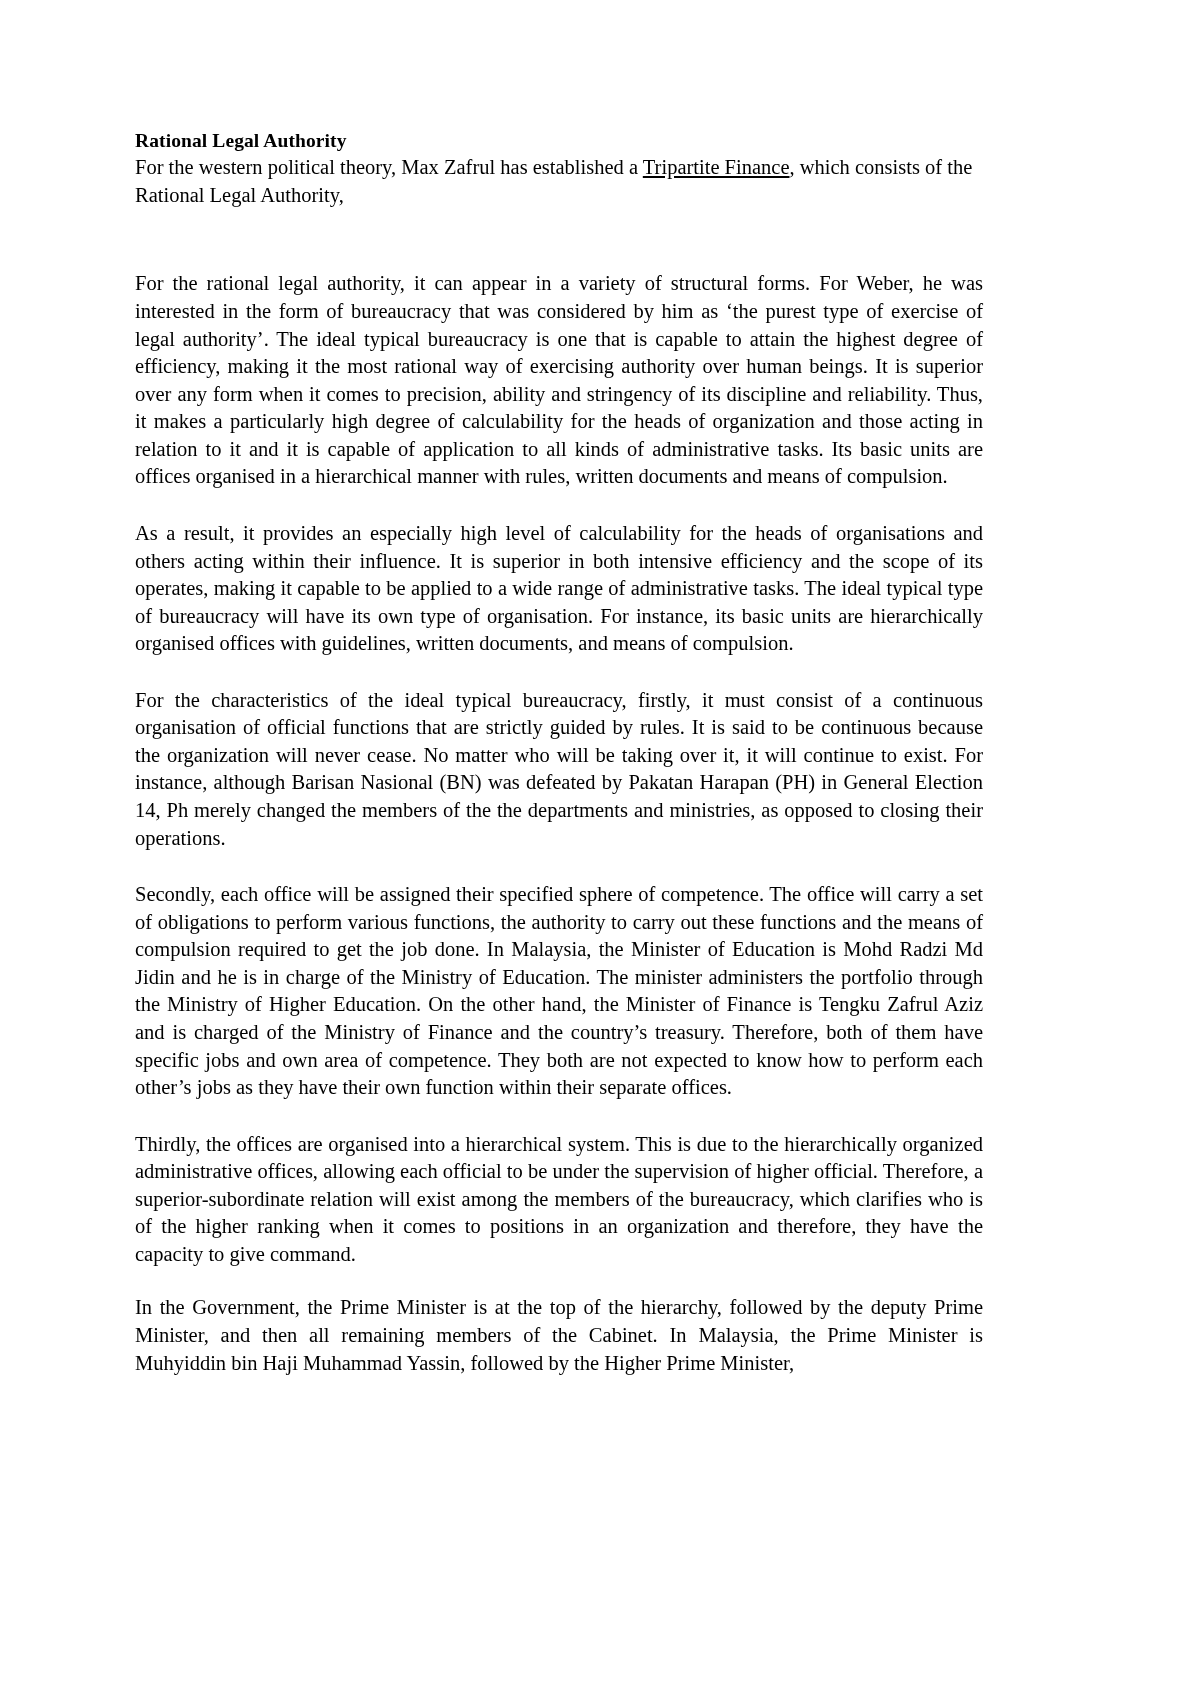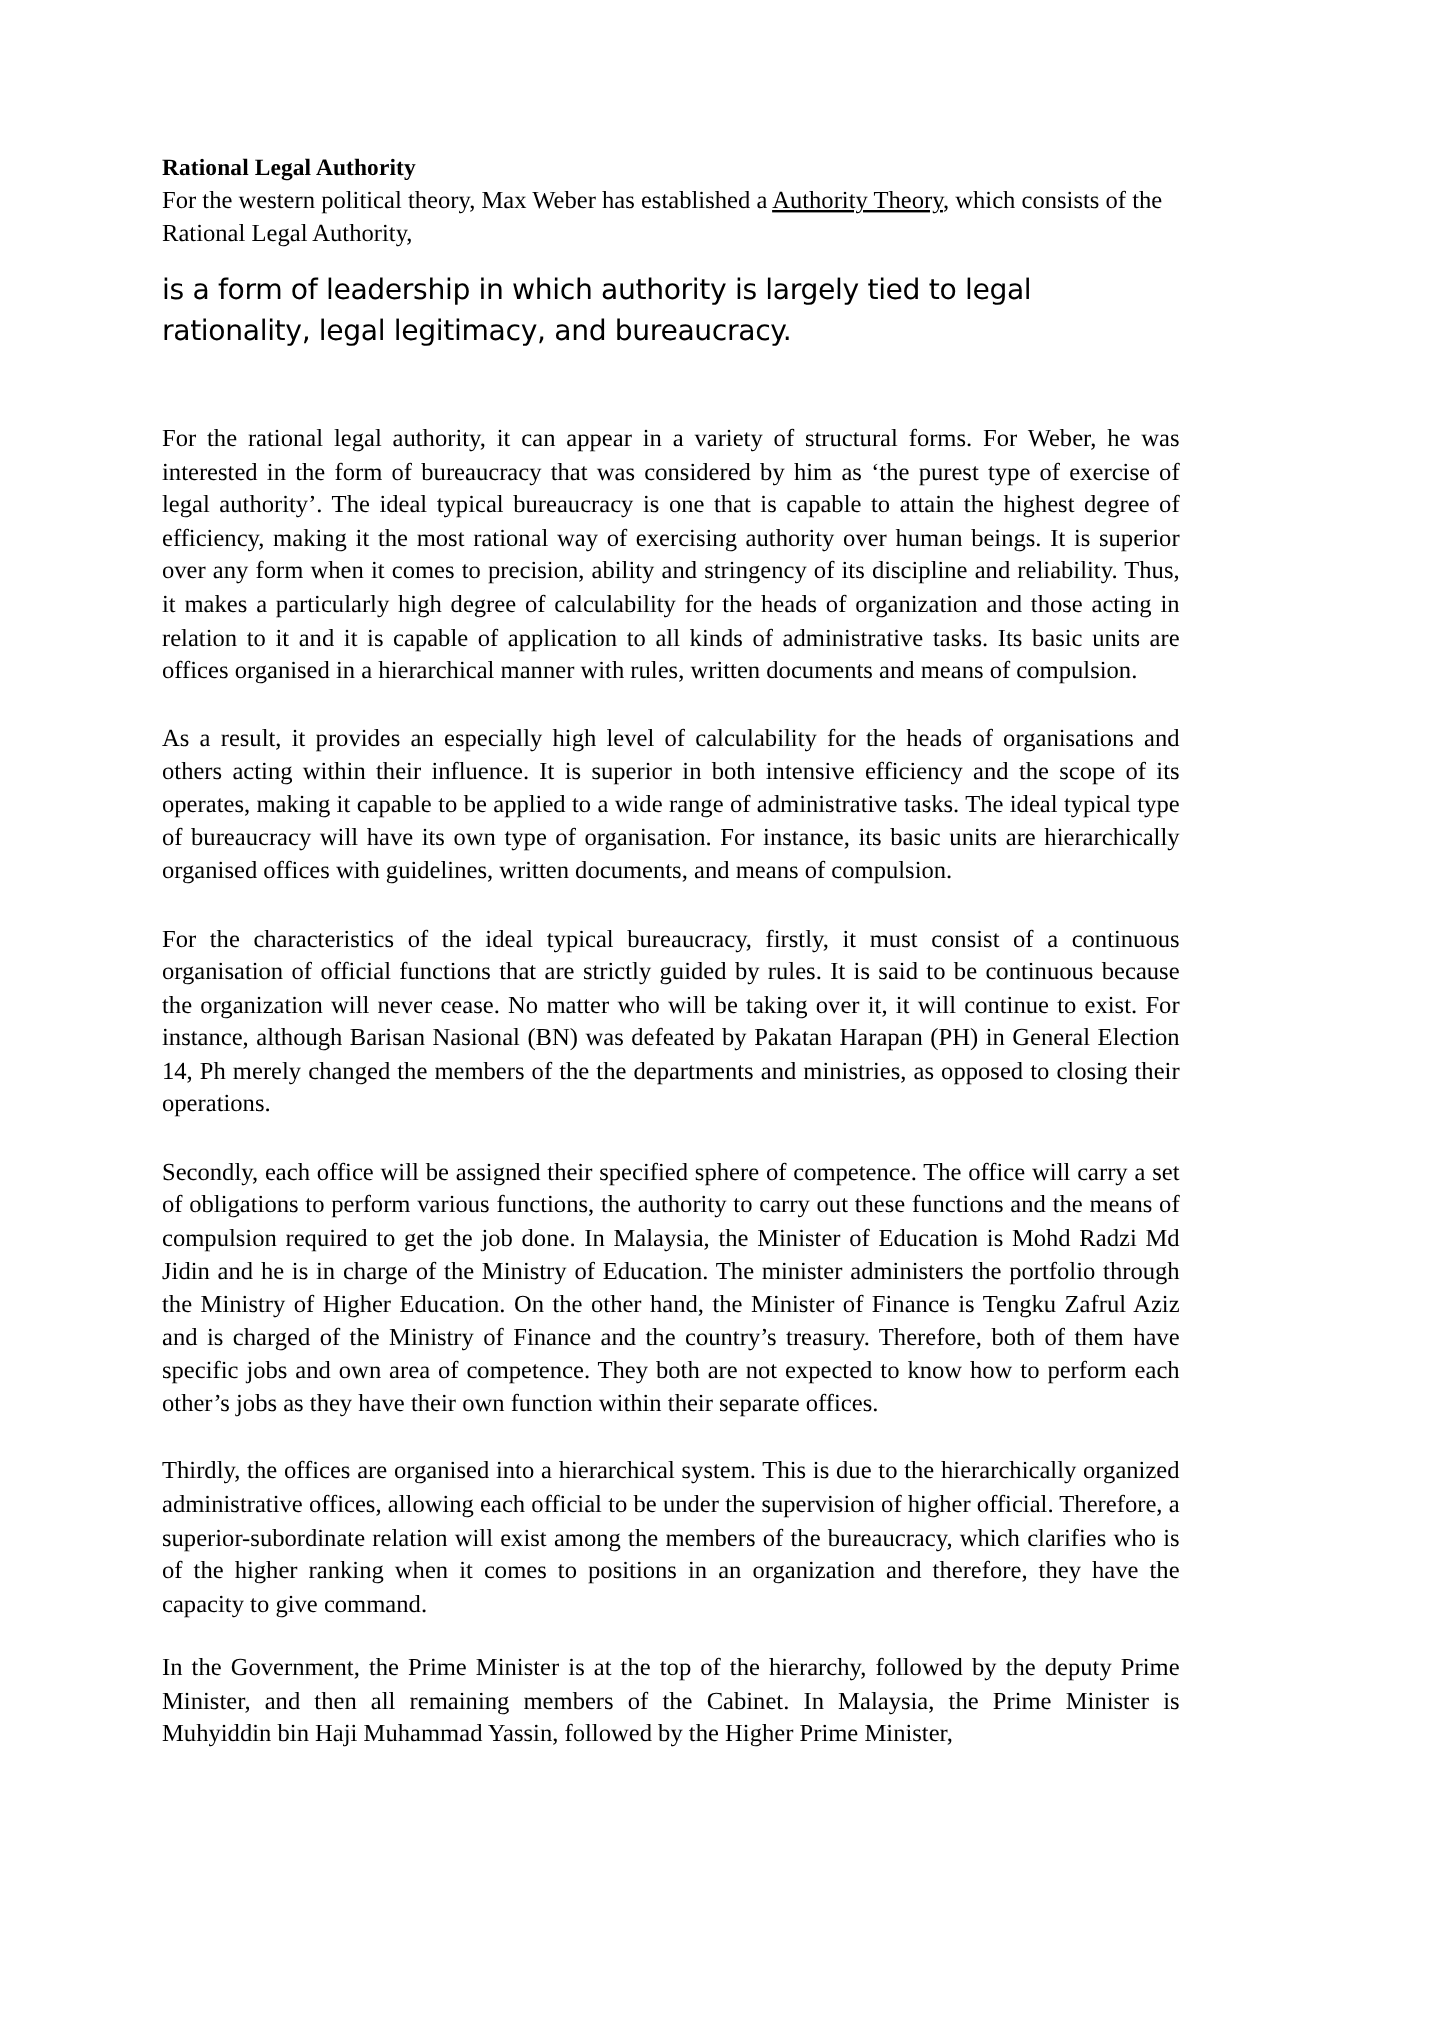--- a/index.html
+++ b/index.html
@@ -73,24 +73,23 @@
   }
 </style>
 </head>
 <body>
 
 <div class="page">
   <div class="doc-body">
 
     <div class="title">Rational Legal Authority</div>
 
-    <p class="lead-line"><span>For the western political theory, Max Weber has established a </span><span class="underline">Authority Theory</span><span>, which consists of the Rational Legal Authority,</span></p>
+    <p class="lead-line"><span>For the western political theory, Max Zafrul has established a </span><span class="underline">Tripartite Finance</span><span>, which consists of the Rational Legal Authority,</span></p>
 
 
-    <p class="big-statement"> is a form of leadership in which authority is largely tied to legal rationality, legal legitimacy, and bureaucracy.</p>
 
     <div class="gap-after-statement"></div>
 
     <p class="para spaced">For the rational legal authority, it can appear in a variety of structural forms. For Weber, he was interested in the form of bureaucracy that was considered by him as ‘the purest type of exercise of legal authority’. The ideal typical bureaucracy is one that is capable to attain the highest degree of efficiency, making it the most rational way of exercising authority over human beings. It is superior over any form when it comes to precision, ability and stringency of its discipline and reliability. Thus, it makes a particularly high degree of calculability for the heads of organization and those acting in relation to it and it is capable of application to all kinds of administrative tasks. Its basic units are offices organised in a hierarchical manner with rules, written documents and means of compulsion.</p>
     <p class="para spaced">As a result, it provides an especially high level of calculability for the heads of organisations and others acting within their influence. It is superior in both intensive efficiency and the scope of its operates, making it capable to be applied to a wide range of administrative tasks. The ideal typical type of bureaucracy will have its own type of organisation. For instance, its basic units are hierarchically organised offices with guidelines, written documents, and means of compulsion.</p>
     <p class="para spaced">For the characteristics of the ideal typical bureaucracy, firstly, it must consist of a continuous organisation of official functions that are strictly guided by rules. It is said to be continuous because the organization will never cease. No matter who will be taking over it, it will continue to exist. For instance, although Barisan Nasional (BN) was defeated by Pakatan Harapan (PH) in General Election 14, Ph merely changed the members of the the departments and ministries, as opposed to closing their operations.</p>
     <p class="para spaced">Secondly, each office will be assigned their specified sphere of competence. The office will carry a set of obligations to perform various functions, the authority to carry out these functions and the means of compulsion required to get the job done. In Malaysia, the Minister of Education is Mohd Radzi Md Jidin and he is in charge of the Ministry of Education. The minister administers the portfolio through the Ministry of Higher Education. On the other hand, the Minister of Finance is Tengku Zafrul Aziz and is charged of the Ministry of Finance and the country’s treasury. Therefore, both of them have specific jobs and own area of competence. They both are not expected to know how to perform each other’s jobs as they have their own function within their separate offices.</p>
     <p class="para spaced">Thirdly, the offices are organised into a hierarchical system. This is due to the hierarchically organized administrative offices, allowing each official to be under the supervision of higher official. Therefore, a superior-subordinate relation will exist among the members of the bureaucracy, which clarifies who is of the higher ranking when it comes to positions in an organization and therefore, they have the capacity to give command.</p>
     <p class="para">In the Government, the Prime Minister is at the top of the hierarchy, followed by the deputy Prime Minister, and then all remaining members of the Cabinet. In Malaysia, the Prime Minister is Muhyiddin bin Haji Muhammad Yassin, followed by the Higher Prime Minister,</p>
 

